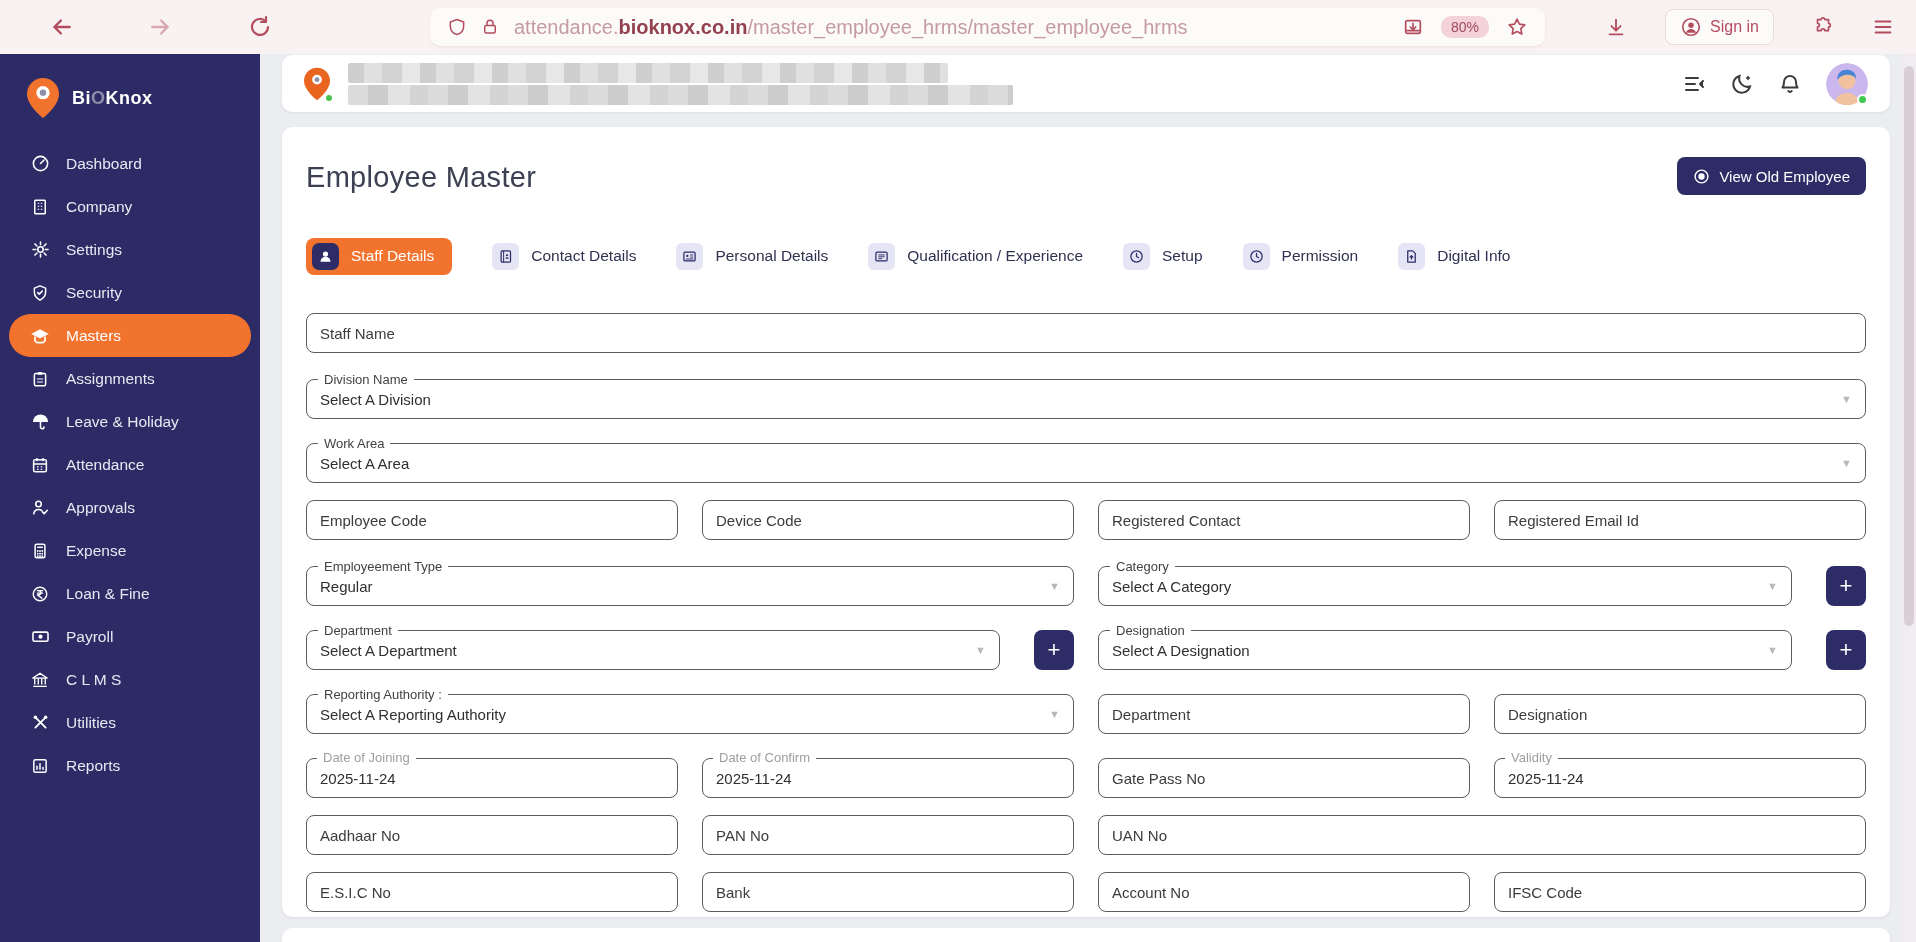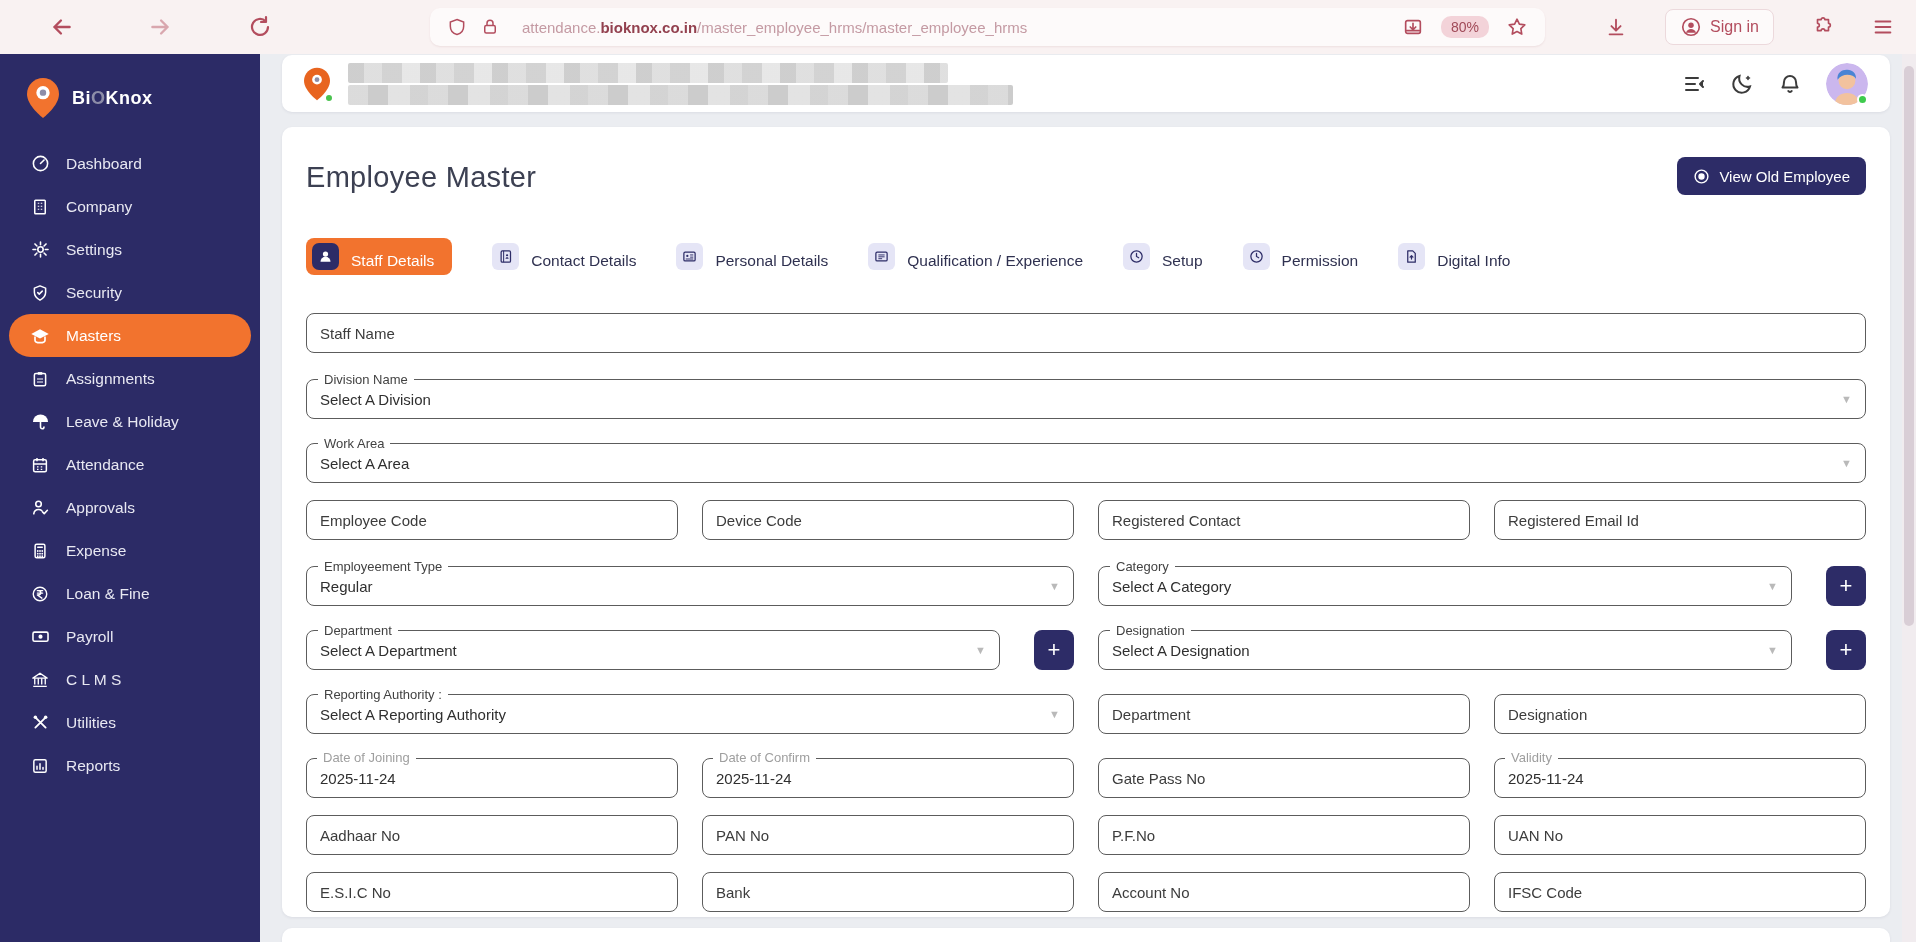--- a/index.html
+++ b/index.html
@@ -8,21 +8,21 @@
 
   
   .chrome { position:absolute; top:0; left:0; width:1916px; height:54px; background:#f9f2f2; color:#b34d5e; }
   .chrome svg { display:block; }
   .nav-btn { position:absolute; top:11px; width:32px; height:32px; display:flex; align-items:center; justify-content:center; border-radius:6px; cursor:pointer; }
   .nav-back { left:46px; }
   .nav-fwd { left:144px; opacity:.45; }
   .nav-reload { left:244px; }
   .urlbar { position:absolute; left:430px; top:8px; width:1115px; height:38px; background:#fdfafa; border-radius:10px; box-shadow:0 1px 2px rgba(160,90,100,.12); display:flex; align-items:center; padding:0 10px; }
   .urlbar .u-icon { margin:0 7px; flex:none; }
-  .url-text { font-size:15px; margin-left:16px; white-space:nowrap; overflow:hidden; flex:1; }
+  .url-text { font-size:20px; margin-left:8px; white-space:nowrap; overflow:hidden; flex:1; }
   .url-sub, .url-path { color:#c49aa3; }
   .url-domain { color:#93414f; font-weight:bold; }
   .zoom-badge { background:#f3d3d9; color:#a04a58; font-size:14px; border-radius:10px; padding:3px 10px; margin:0 10px; flex:none; }
   .chrome-right { position:absolute; right:0; top:8px; height:38px; display:flex; align-items:center; gap:38px; padding-right:22px; }
   .signin { display:flex; align-items:center; gap:8px; border:1px solid #ecd9dc; border-radius:8px; padding:6px 14px; font-size:16px; color:#b34d5e; background:#fdfafa; cursor:pointer; }
 
   
   .sidebar { position:absolute; left:0; top:54px; width:260px; height:888px; background:#2c2b66; color:#fff; }
   .brand { display:flex; align-items:center; gap:12px; padding:24px 0 18px 26px; }
   .brand-pin { width:34px; height:40px; }
@@ -50,21 +50,21 @@
   .avatar .online { position:absolute; right:0; bottom:0; width:11px; height:11px; border-radius:50%; background:#3ecb4d; border:2px solid #fff; }
 
   .content-card { position:absolute; left:22px; top:73px; width:1608px; height:790px; padding:30px 24px 0 24px; }
   .bottom-card { position:absolute; left:22px; top:874px; width:1608px; height:20px; border-radius:10px 10px 0 0; background:#fff; box-shadow:0 1px 3px rgba(40,40,80,.08); }
 
   .page-head { display:flex; align-items:flex-start;gap:20px; }
   .page-title { font-size:29px; font-weight:500; color:#3c4052; letter-spacing:.3px; line-height:40px; }
   .view-old-btn { margin-left:auto; height:38px; background:#2d2c67; color:#fff; border:none; border-radius:8px; display:flex; align-items:center; gap:9px; padding:0 16px; font-size:15px; cursor:pointer; font-family:inherit; }
 
   .tabs { display:flex; align-items:center; gap:40px; margin-top:40px; height:38px; }
-  .tab { display:flex; align-items:flex-end; gap:12px; color:#2f3150; font-size:15.5px; font-weight:500; cursor:pointer; white-space:nowrap; }
+  .tab { display:flex; align-items:center; gap:12px; color:#2f3150; font-size:15.5px; font-weight:500; cursor:pointer; white-space:nowrap; }
   .tab .chip { width:27px; height:27px; border-radius:6px; background:#e5e5f6; display:flex; align-items:center; justify-content:center; color:#2d2c67; }
   .tab.active { background:#f2732e; color:#fff; border-radius:8px; padding:5px 18px 5px 6px; }
   .tab.active .chip { background:#2d2c67; color:#fff; border-radius:7px; }
 
   
   .form { margin-top:38px; }
   .frow { display:flex; gap:24px; margin-bottom:17px; }
   .half { flex:1; display:flex; gap:24px; min-width:0; }
   .fld { position:relative; flex:1; min-width:0; }
   .fld input { width:100%; height:40px; border:1px solid #5c5c5c; border-radius:8px; padding:0 13px; font-size:15px; color:#2f2f2f; font-family:inherit; background:#fff; outline:none; }
@@ -532,21 +532,20 @@
             </div>
           </div>
         </div>
 
         <div class="frow">
           <div class="half">
             <div class="fld"><input placeholder="Aadhaar No" style=""></div>
             <div class="fld"><input placeholder="PAN No" style=""></div>
           </div>
           <div class="half">
-            <div class="fld"><input placeholder="P.F.No" style=""></div>
             <div class="fld"><input placeholder="UAN No" style=""></div>
           </div>
         </div>
 
         <div class="frow">
           <div class="half">
             <div class="fld"><input placeholder="E.S.I.C No" style=""></div>
             <div class="fld"><input placeholder="Bank" style=""></div>
           </div>
           <div class="half">

